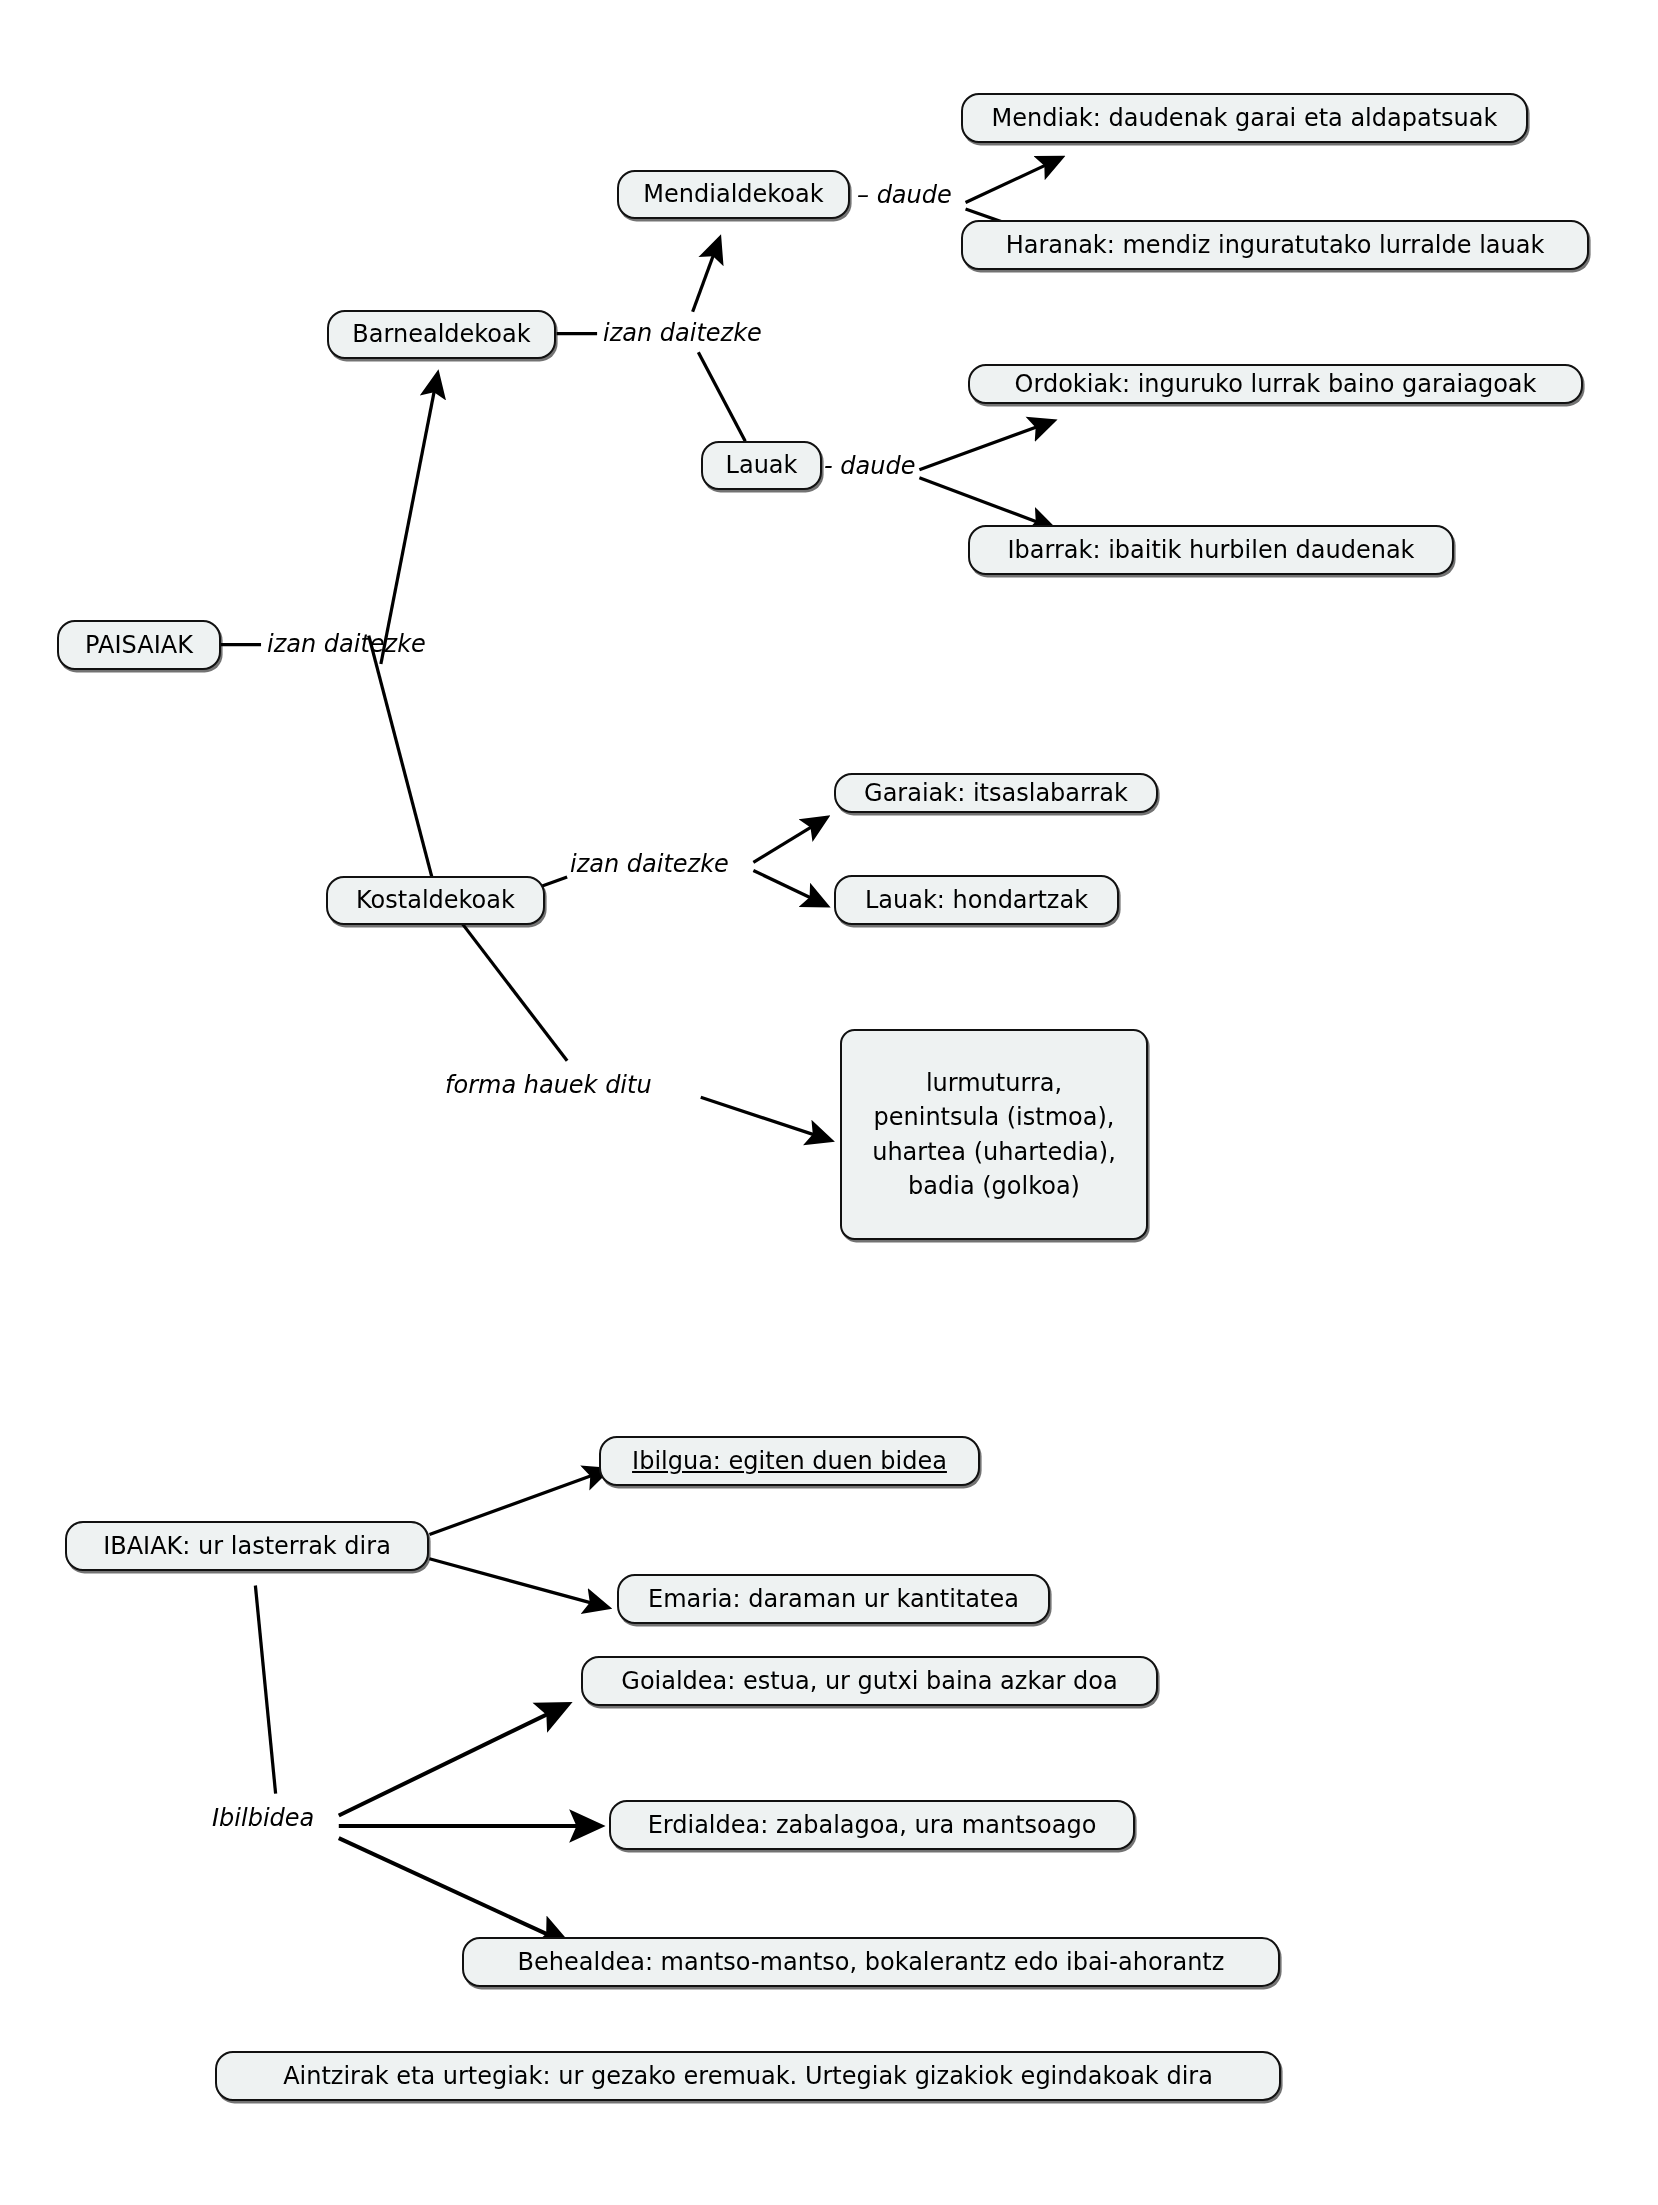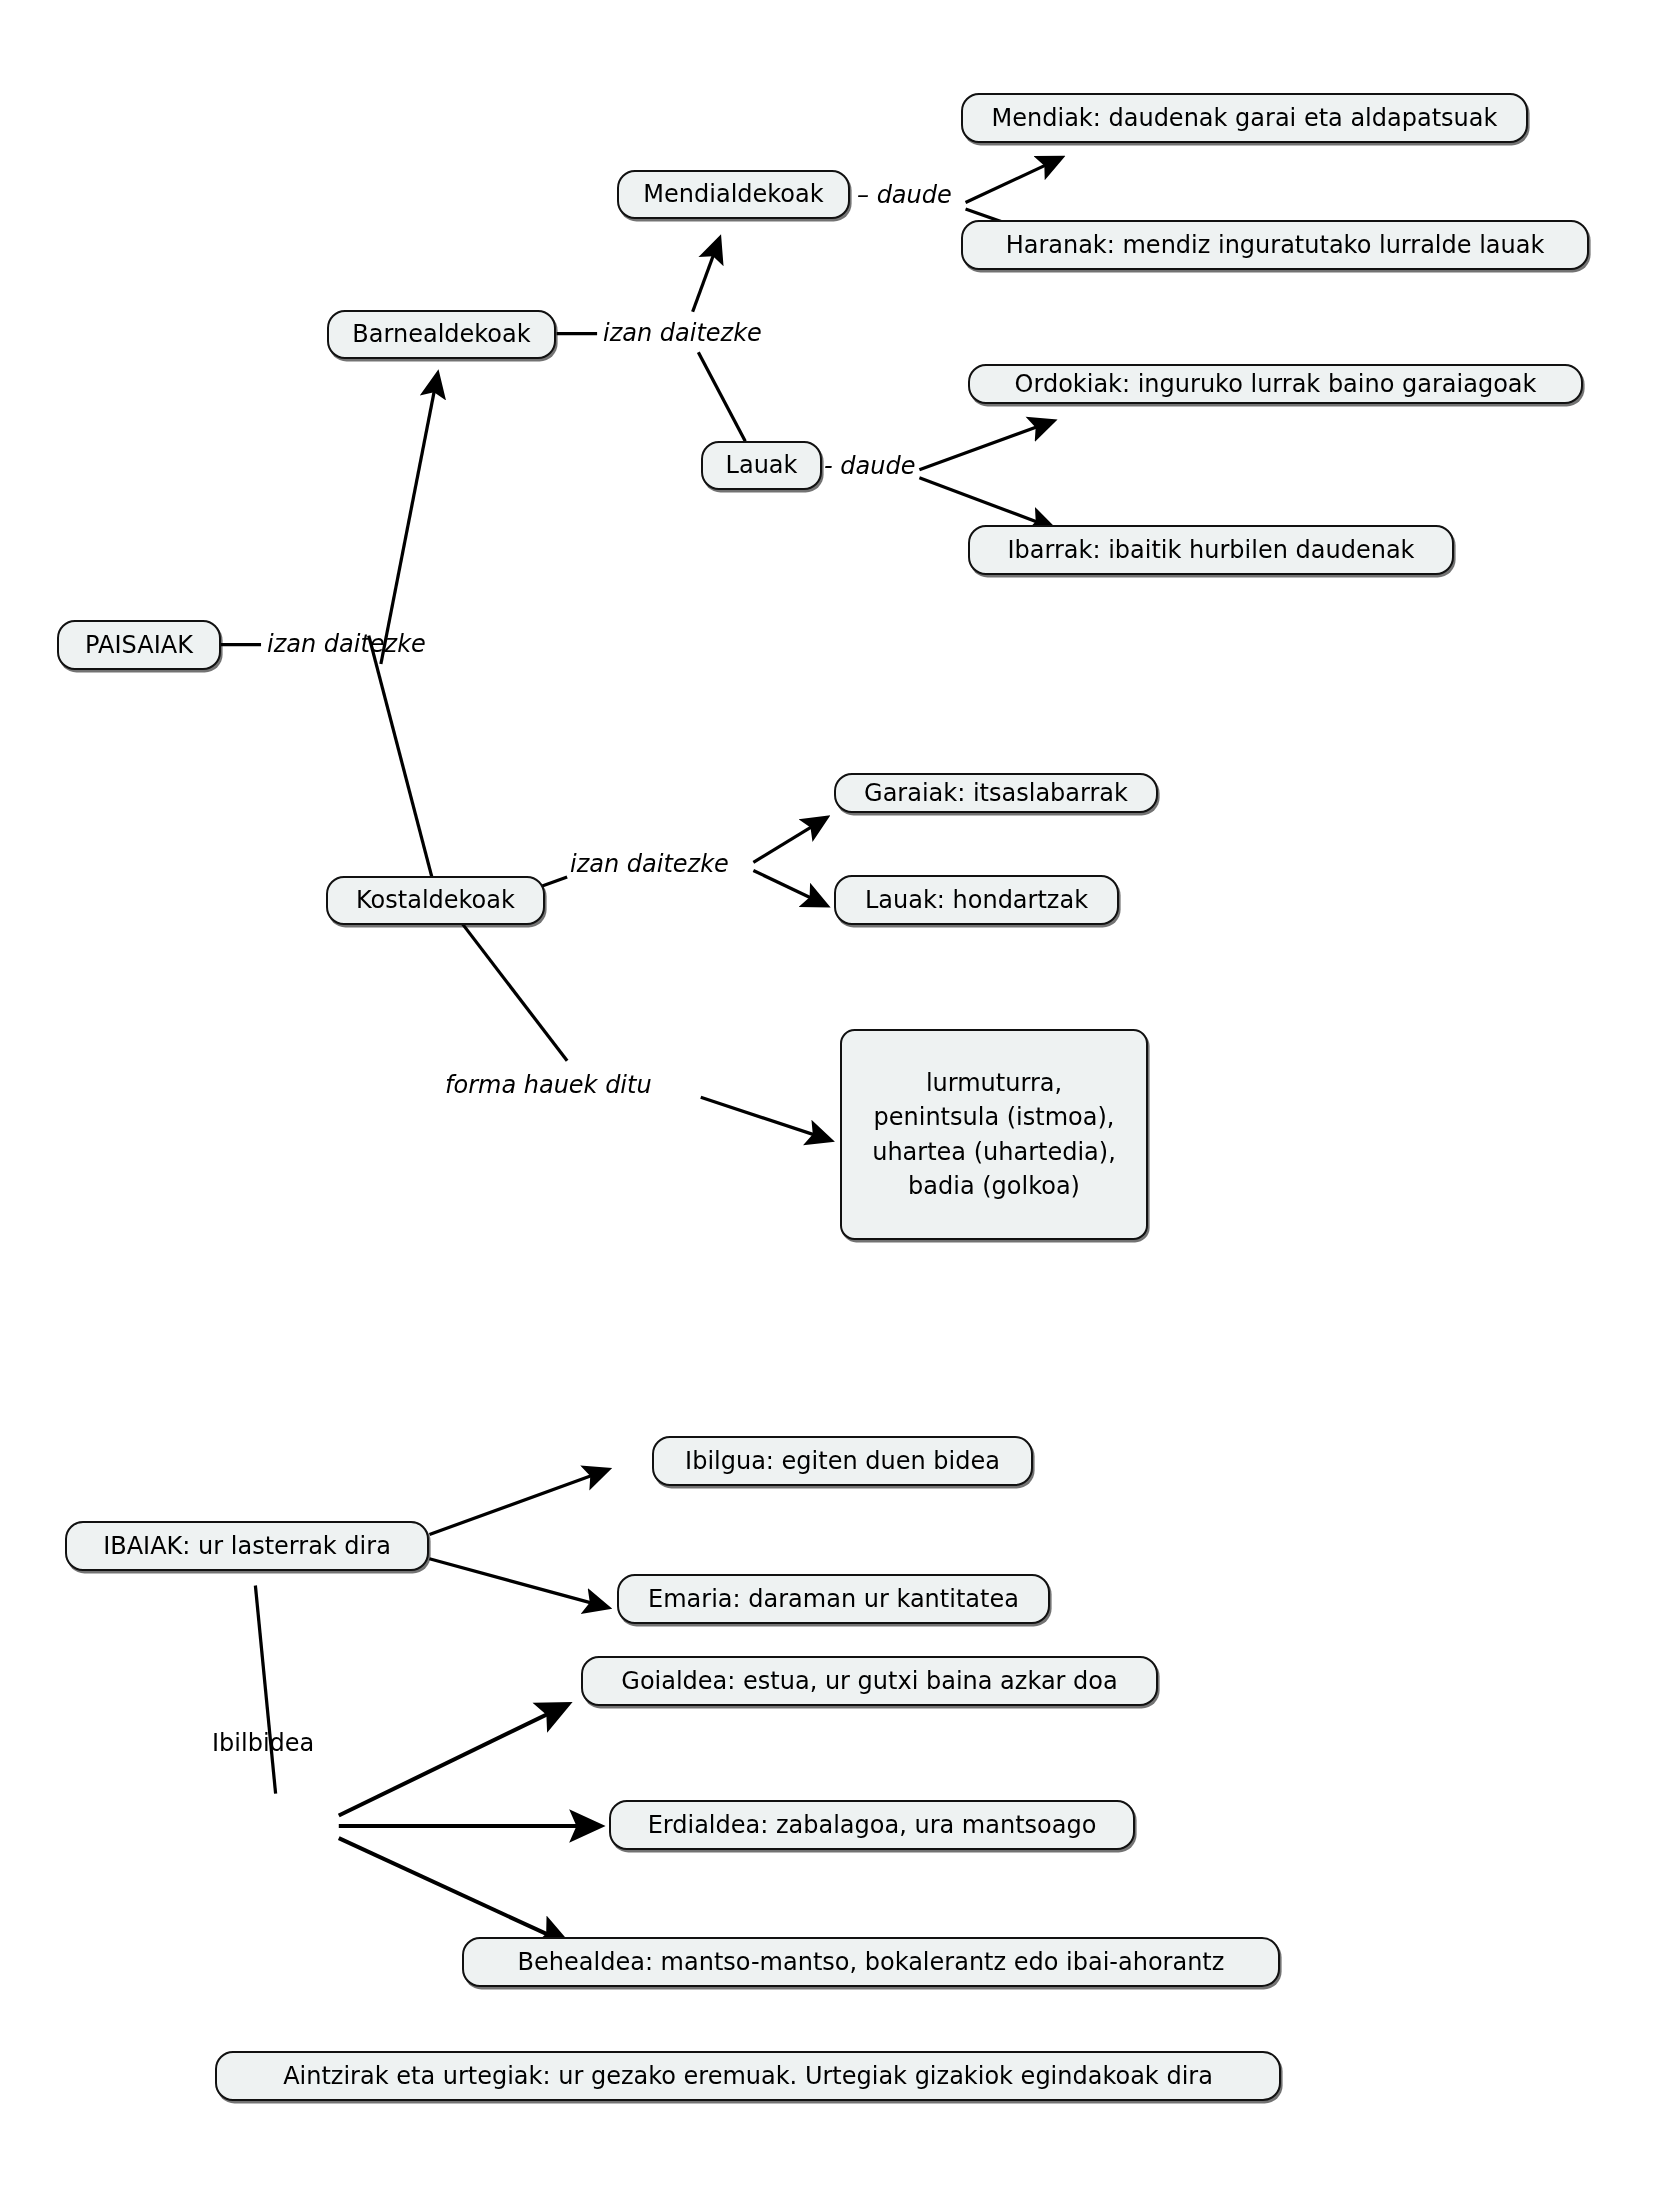--- a/index.html
+++ b/index.html
@@ -186,29 +186,29 @@
     <span>lurmuturra,</span>
     <span>penintsula (istmoa),</span>
     <span>uhartea (uhartedia),</span>
     <span>badia (golkoa)</span>
   </div>
 
   <div class="node" style="left:65px; top:1521px; width:364px; height:50px;">
     <span>IBAIAK: ur lasterrak dira</span>
   </div>
 
-  <div class="node" style="left:652px; top:1436px; width:381px; height:50px;">
+  <div class="node" style="left:599px; top:1436px; width:381px; height:50px;text-decoration:underline;">
     <span>Ibilgua: egiten duen bidea</span>
   </div>
 
   <div class="node" style="left:617px; top:1574px; width:433px; height:50px;">
     <span>Emaria: daraman ur kantitatea</span>
   </div>
 
-  <div class="plain-node" style="left:212px; top:1729px;">
+  <div class="plain-node" style="left:212px; top:1804px;font-style:italic;">
     <span>Ibilbidea</span>
   </div>
 
   <div class="node" style="left:581px; top:1656px; width:577px; height:50px;justify-content:center;">
     <span>Goialdea: estua, ur gutxi baina azkar doa</span>
   </div>
 
   <div class="node" style="left:609px; top:1800px; width:526px; height:50px;">
     <span>Erdialdea: zabalagoa, ura mantsoago</span>
   </div>

